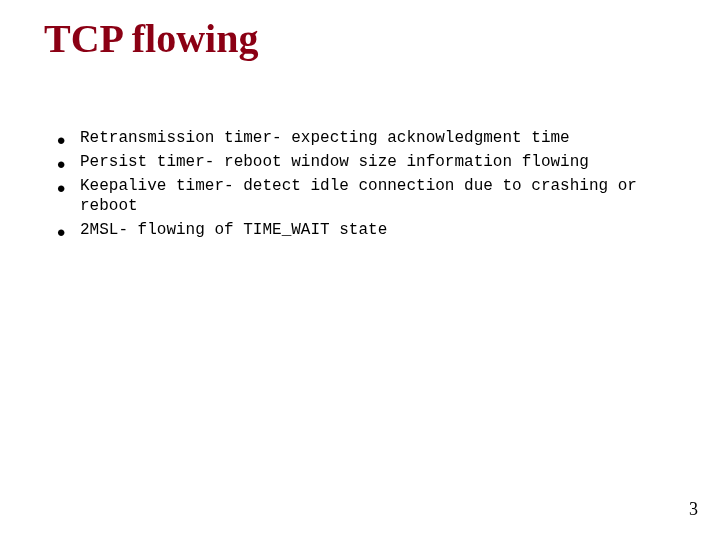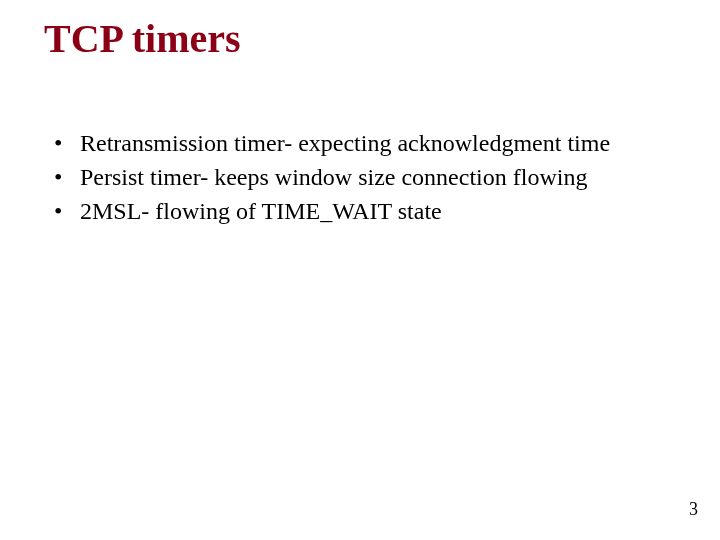--- a/index.html
+++ b/index.html
@@ -25,22 +25,23 @@
     top: 15px;
     font-size: 40px;
     font-weight: bold;
     color: #8B0014;
   }
   .body {
     position: absolute;
     left: 54px;
     top: 128px;
     width: 610px;
-    font-size: 24px;
+    font-size: 16px;
     line-height: 1.25;
+    font-family: Liberation Mono, monospace;
   }
   ul.bullets {
     list-style: none;
     margin: 0;
     padding: 0;
   }
   ul.bullets > li {
     position: relative;
     padding-left: 26px;
     margin-bottom: 4px;
@@ -57,24 +58,25 @@
     right: 22px;
     bottom: 20px;
     font-size: 18px;
     color: #000;
   }
 </style>
 </head>
 <body>
 
 <div class="slide">
-  <div class="title">TCP timers</div>
+  <div class="title">TCP flowing</div>
 
   <div class="body">
     <ul class="bullets">
       <li><span>Retransmission timer- expecting acknowledgment time</span></li>
-      <li><span>Persist timer- keeps window size connection flowing</span></li>
+      <li><span>Persist timer- reboot window size information flowing</span></li>
+      <li><span>Keepalive timer- detect idle connection due to crashing or reboot</span></li>
       <li><span>2MSL- flowing of TIME_WAIT state</span></li>
     </ul>
   </div>
 
   <div class="pagenum">3</div>
 </div>
 
 </body></html>

